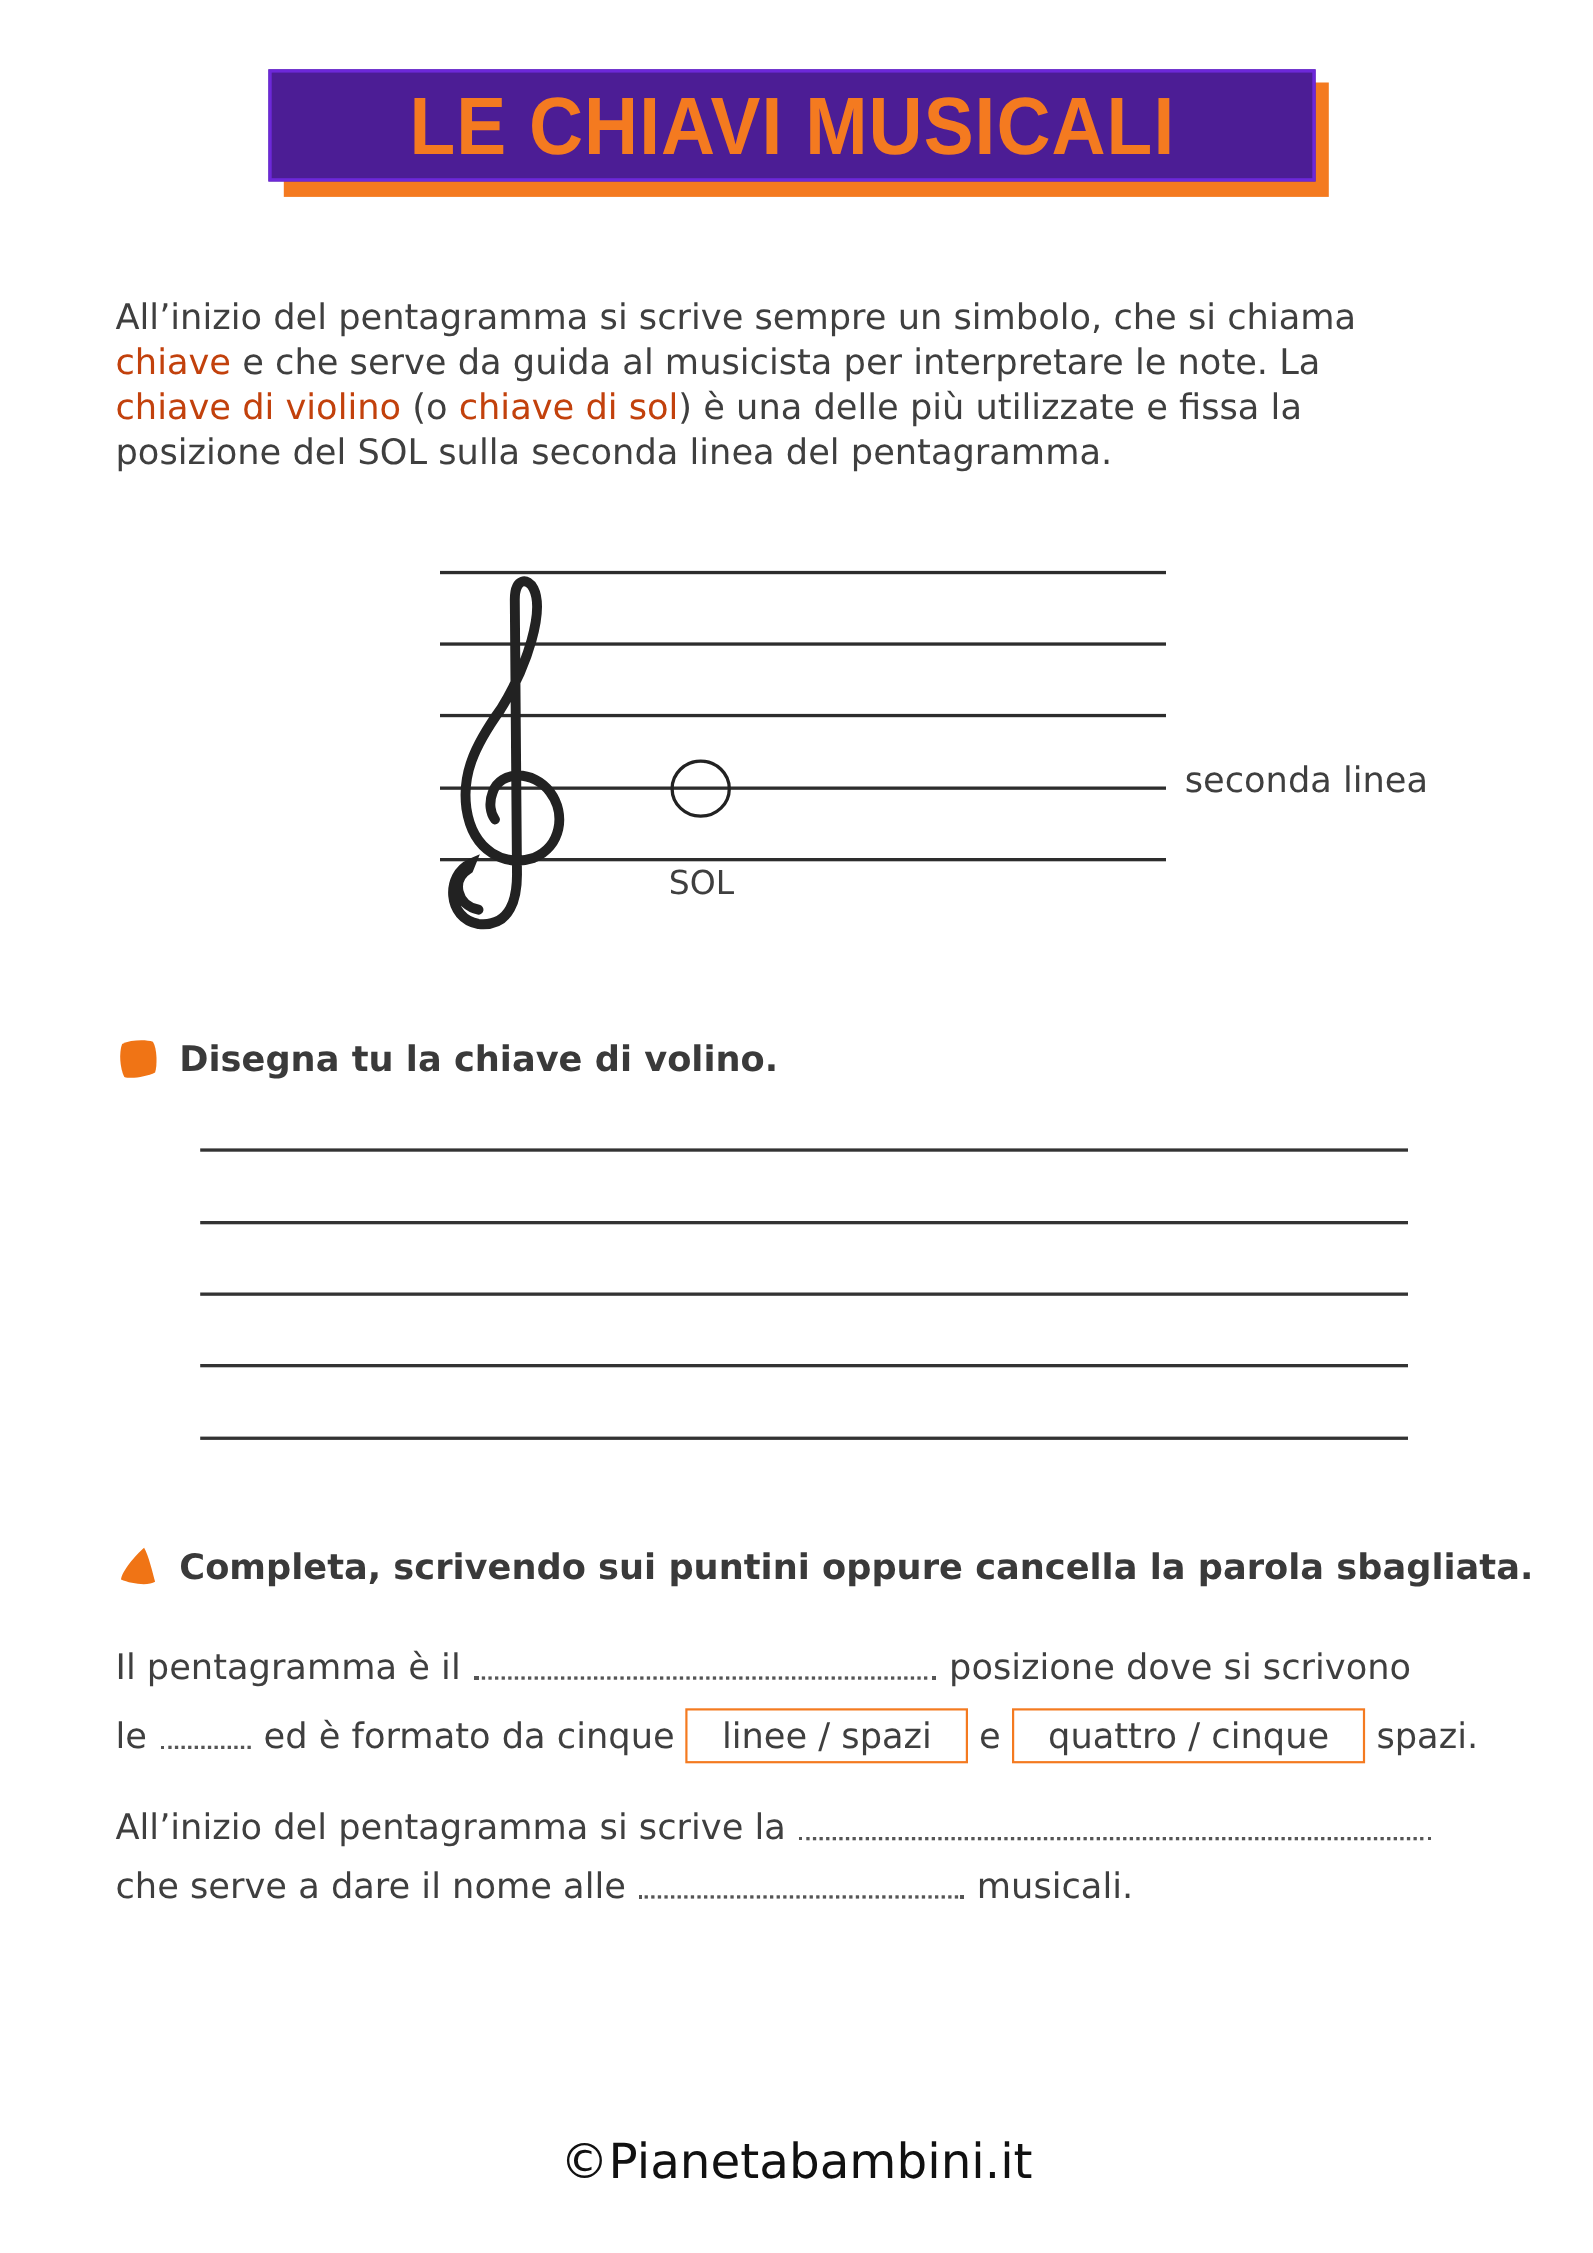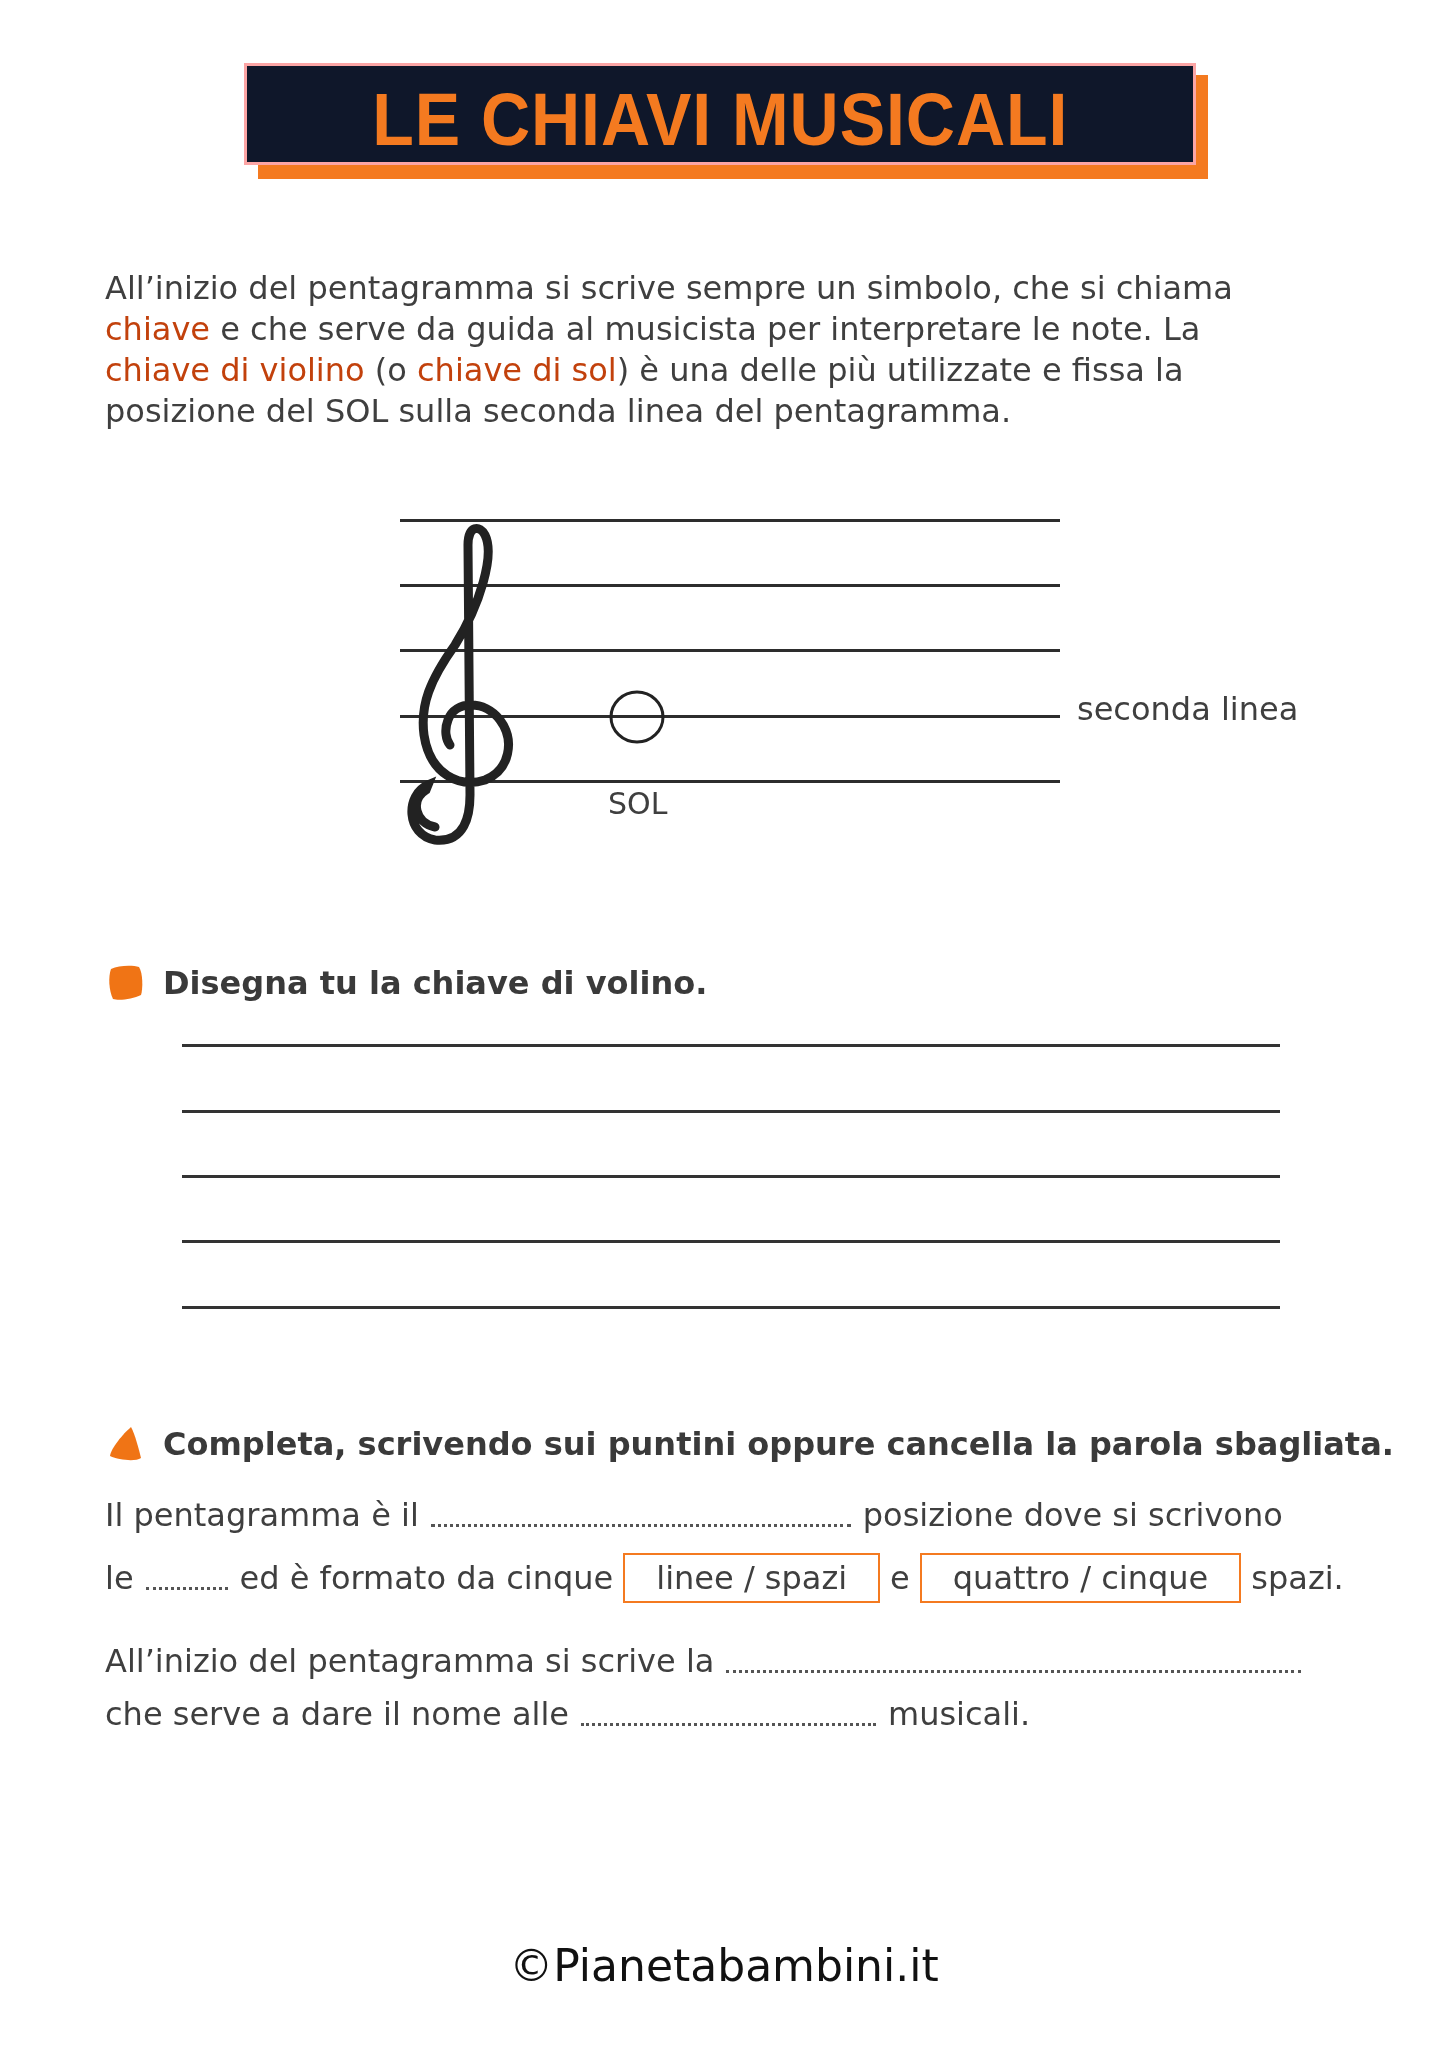--- a/index.html
+++ b/index.html
@@ -2,37 +2,37 @@
 <html><head>
 <meta charset="utf-8">
 <style>
   html, body { margin: 0; padding: 0; background: #ffffff; }
   body { width: 1448px; height: 2048px; position: relative; overflow: hidden;
          font-family: "DejaVu Sans", sans-serif; color: #3f3f3f; }
 
   
   .title-wrap { position: absolute; left: 244px; top: 63px; width: 962px; height: 110px; }
   .title-shadow { position: absolute; left: 14px; top: 12px; width: 950px; height: 104px; background: #f47a20; }
-  .title-box { position: absolute; left: 0; top: 0; width: 952px; height: 102px; background: #0f172a;
-               border: 3px solid #fca5a5; box-sizing: border-box; display: flex; align-items: flex-end; justify-content: center; }
+  .title-box { position: absolute; left: 0; top: 0; width: 952px; height: 102px; background: #4c1d95;
+               border: 3px solid #6d28d9; box-sizing: border-box; display: flex; align-items: center; justify-content: center; }
   .title-text { font-family: "Liberation Sans", sans-serif; font-weight: bold; font-size: 74px; color: #f47a20;
                 letter-spacing: 1px; transform: scaleX(0.92); }
 
   
   .intro { position: absolute; left: 105px; top: 268px; width: 1260px; font-size: 32px; line-height: 41px; color: #3f3f3f; }
   .intro b { font-weight: normal; color: #c2410c; }
 
   
   .staff { position: absolute; left: 400px; top: 505px; width: 660px; height: 350px; }
   .staff-line { position: absolute; left: 0; width: 660px; height: 3px; background: #2d2d2d; }
   .second-label { position: absolute; left: 1077px; top: 690px; font-size: 32px; color: #3f3f3f; }
   .sol-label { position: absolute; left: 608px; top: 786px; font-size: 30px; color: #3f3f3f; text-align: right; }
 
   
-  .section-title { position: absolute; left: 105px; display: flex; align-items: center; font-size: 32px; font-weight: bold; color: #3a3a3a; margin-top: 20px; }
+  .section-title { position: absolute; left: 105px; display: flex; align-items: center; font-size: 32px; font-weight: bold; color: #3a3a3a; }
   .section-title .bullet { width: 40px; height: 40px; margin-right: 18px; }
 
   .draw-line { position: absolute; left: 182px; width: 1098px; height: 3px; background: #333; }
 
   
   .ex-line { position: absolute; left: 105px; font-size: 32px; color: #3f3f3f; white-space: nowrap; display: flex; align-items: center; }
   .dots { display: inline-block; border-bottom: 3px dotted #555; height: 0; margin: 0 12px; transform: translateY(10px); }
   .choice { display: inline-block; border: 2px solid #f47a20; padding: 4px 31px; margin: 0 10px; }
 
   .footer { position: absolute; left: 0; width: 1448px; top: 1940px; text-align: center; font-size: 44px; color: #111; }

